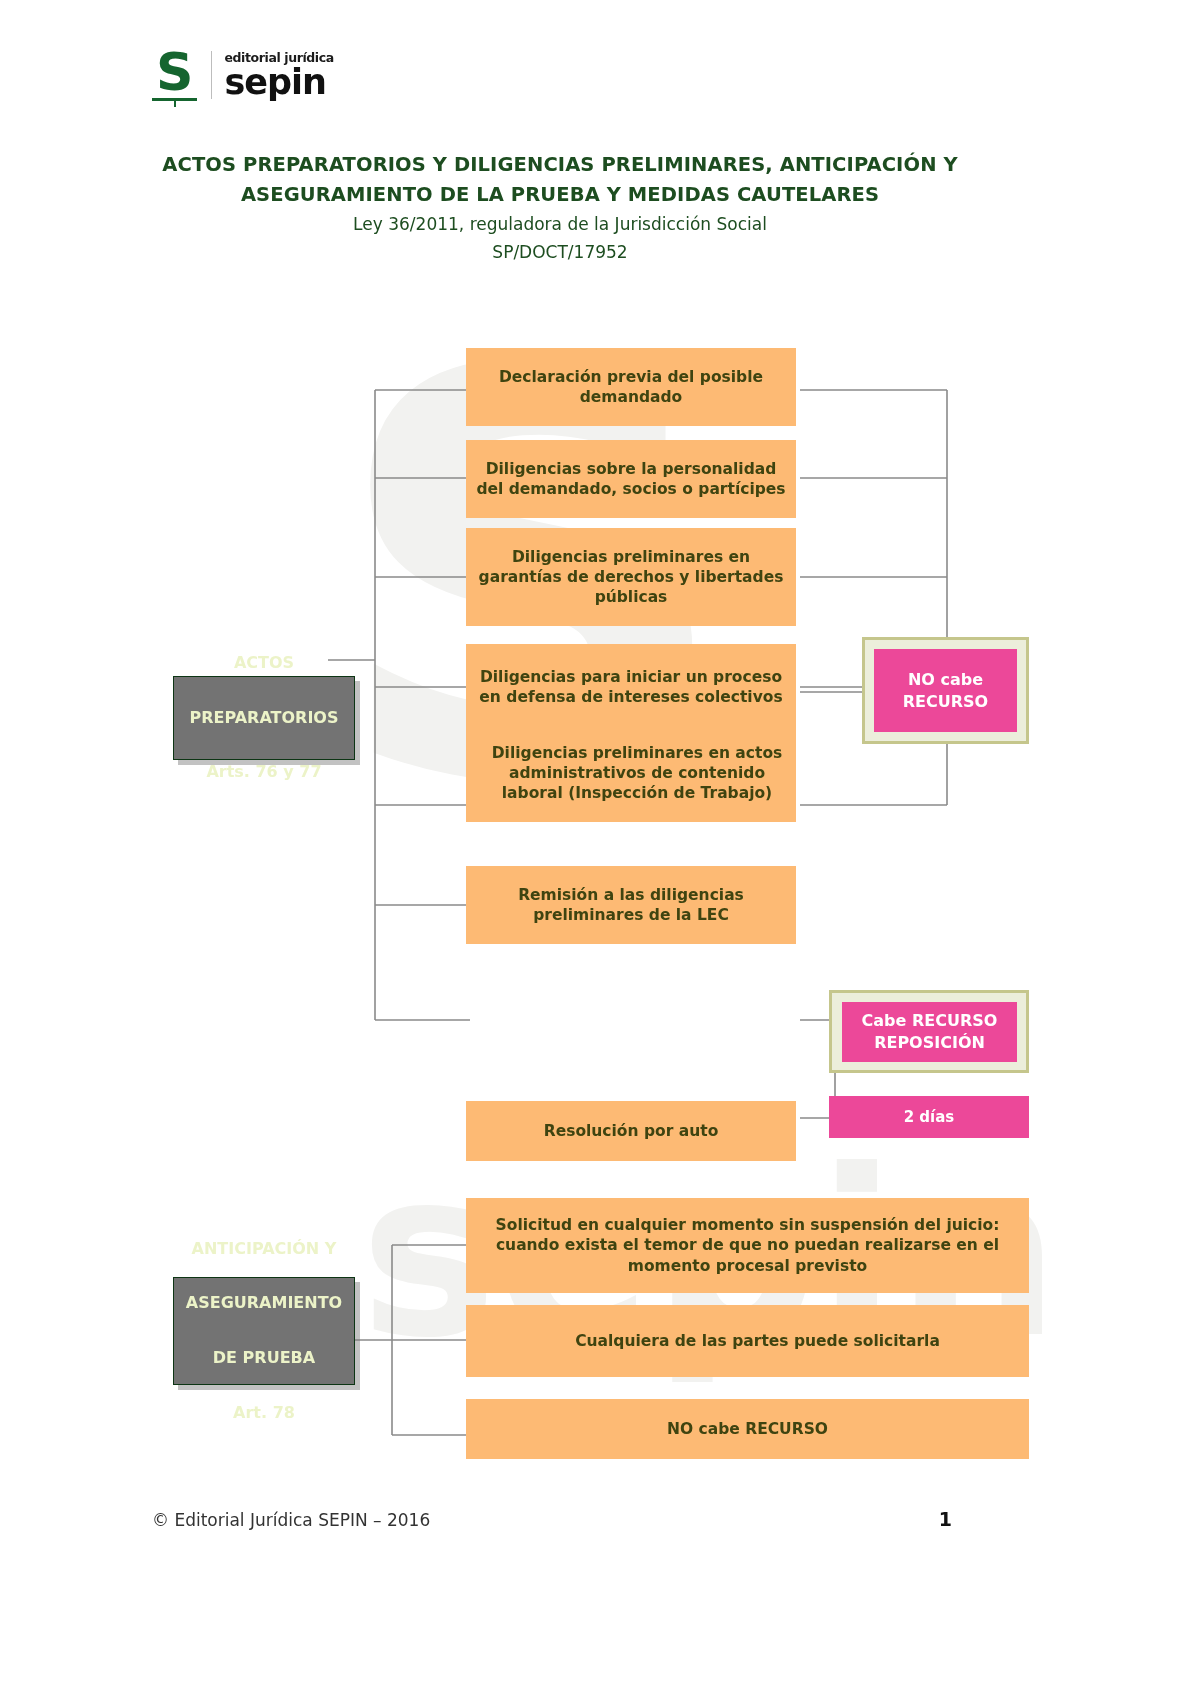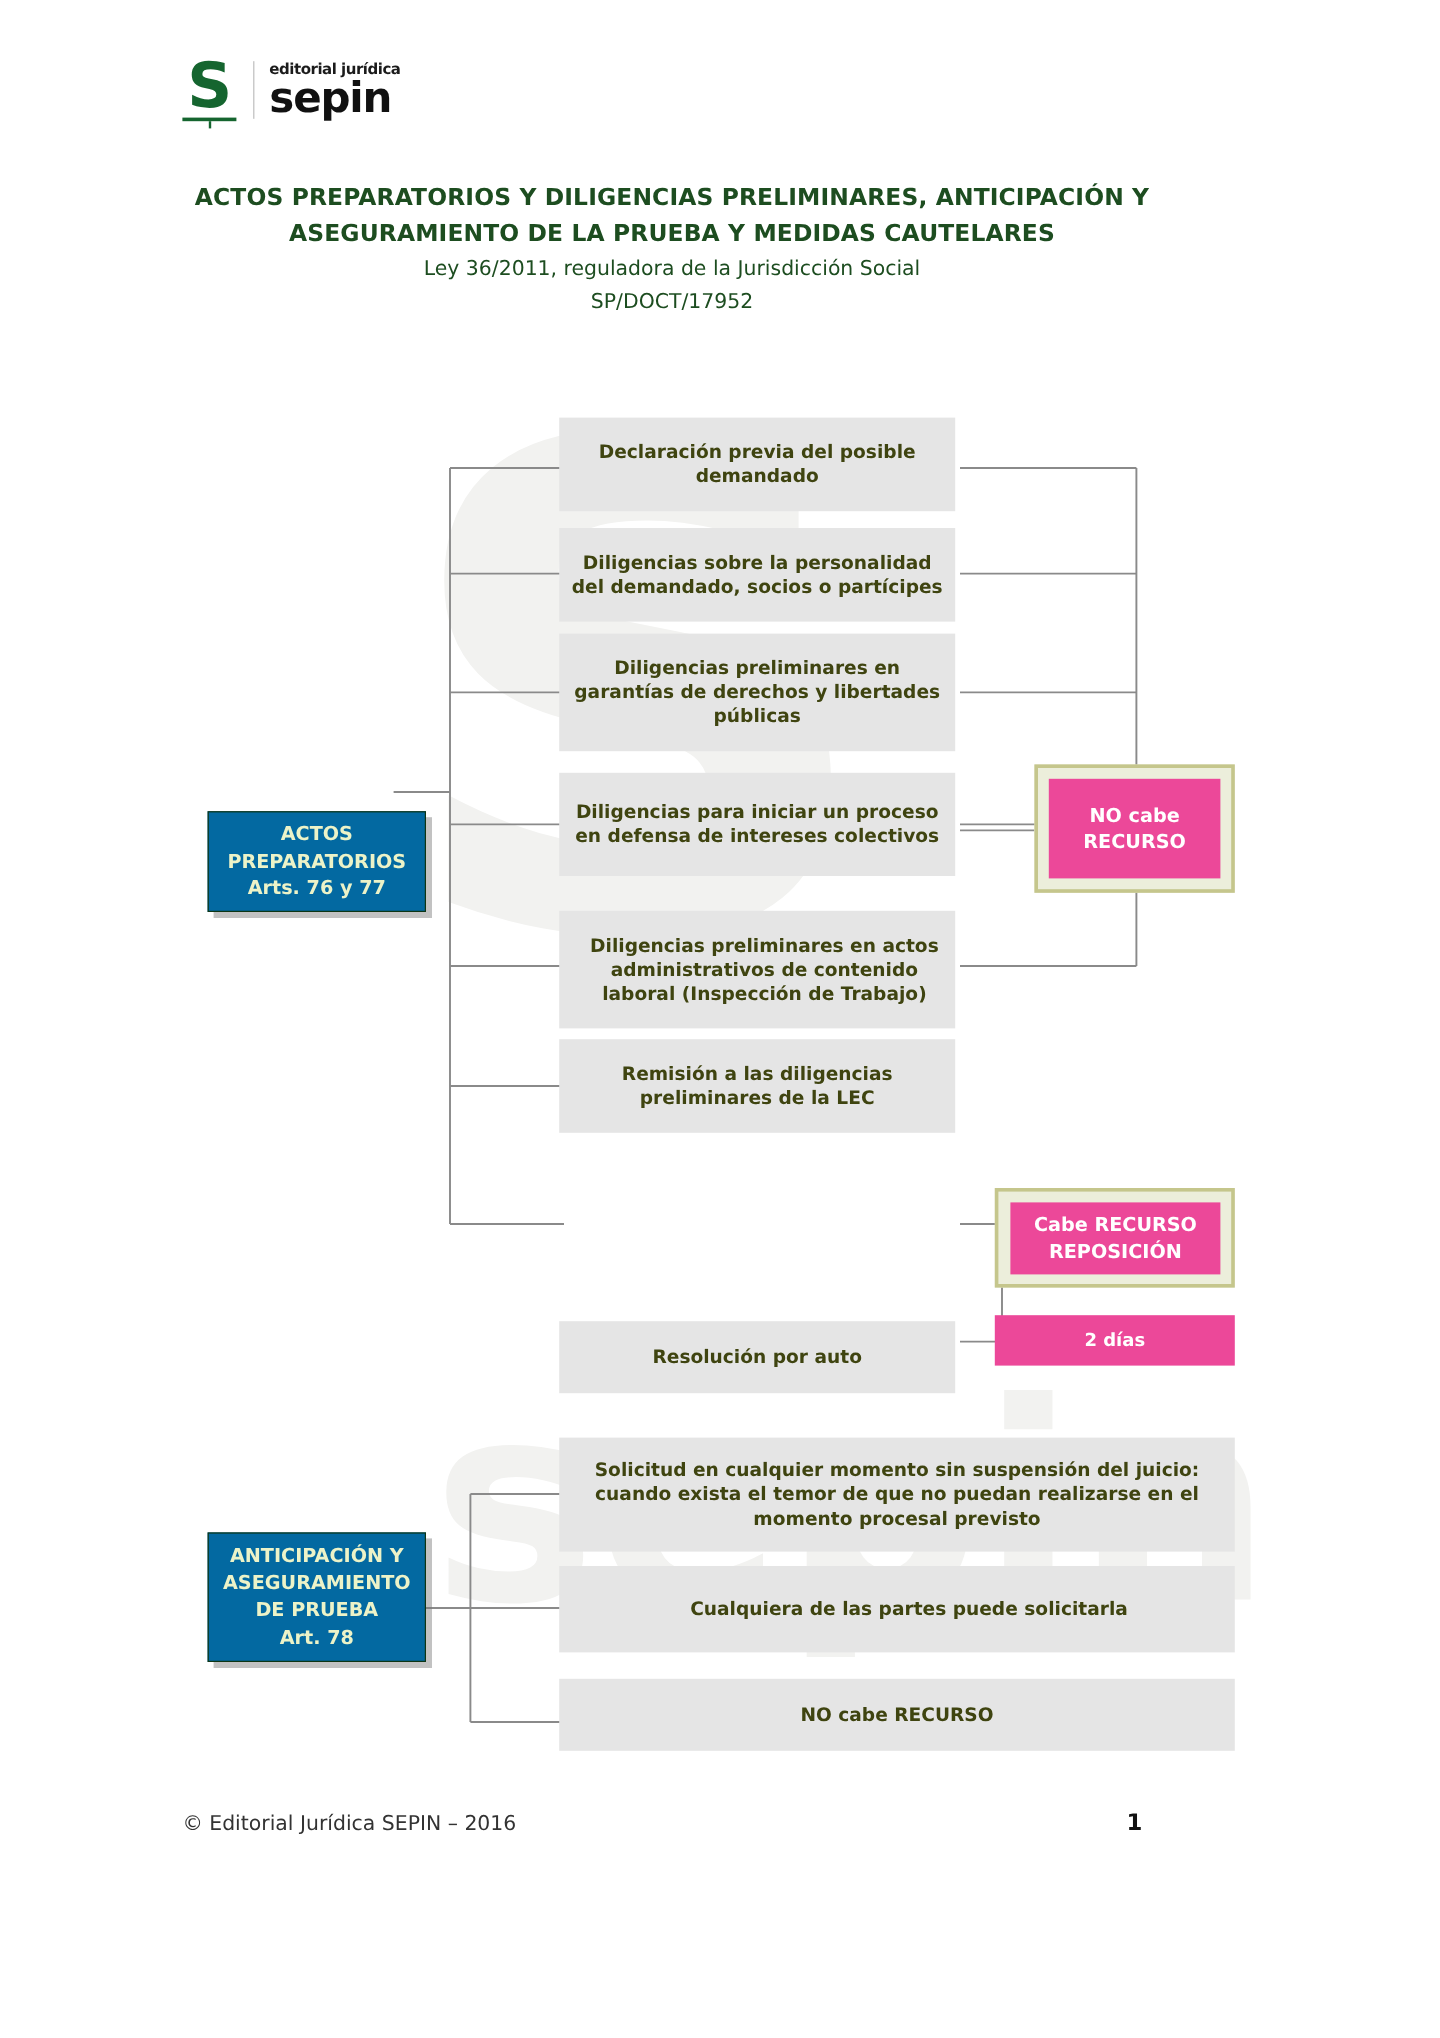--- a/index.html
+++ b/index.html
@@ -140,32 +140,33 @@
   }
   .node-text {
     font-family: "DejaVu Sans", sans-serif;
     font-weight: 700;
     line-height: 1.30;
     padding: 0 10px;
   }
 
   
   .box-khaki {
-    background: #e5e5e5;
+    background: #fdba74;
   }
   .box-khaki .node-text {
     color: #3f4410;
     font-size: 15.5px;
   }
 
   
   .box-green {
-    background: #0369a1;
+    background: #737373;
     border: 1px solid #0d3514;
     box-shadow: 5px 5px 0 0 rgba(120,120,120,0.45);
+    gap: 32px;
   }
   .box-green .node-text {
     color: #ecf3c8;
     font-size: 16px;
     line-height: 1.42;
   }
 
   
   .box-grey {
     background: #ec4899;
@@ -288,21 +289,21 @@
   </div>
 
   <div class="node box-khaki" style="left:466px; top:528px; width:330px; height:98px;">
     <div class="node-text">Diligencias preliminares en garantías de derechos y libertades públicas</div>
   </div>
 
   <div class="node box-khaki" style="left:466px; top:644px; width:330px; height:86px;">
     <div class="node-text">Diligencias para iniciar un proceso en defensa de intereses colectivos</div>
   </div>
 
-  <div class="node box-khaki" style="left:466px; top:759px; width:330px; height:98px;padding-left:12px;">
+  <div class="node box-khaki" style="left:466px; top:724px; width:330px; height:98px;padding-left:12px;">
     <div class="node-text">Diligencias preliminares en actos administrativos de contenido laboral (Inspección de Trabajo)</div>
   </div>
 
   <div class="node box-khaki" style="left:466px; top:866px; width:330px; height:78px;">
     <div class="node-text">Remisión a las  diligencias preliminares de la LEC</div>
   </div>
 
 
   <div class="node box-khaki" style="left:466px; top:1078px; width:330px; height:60px;margin-top:23px;">
     <div class="node-text">Resolución por auto</div>

